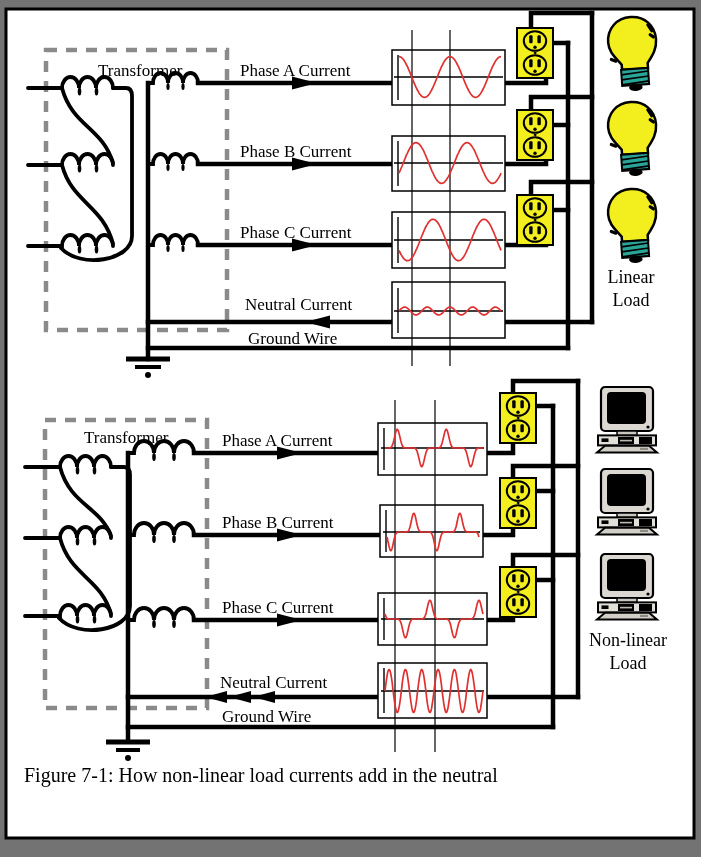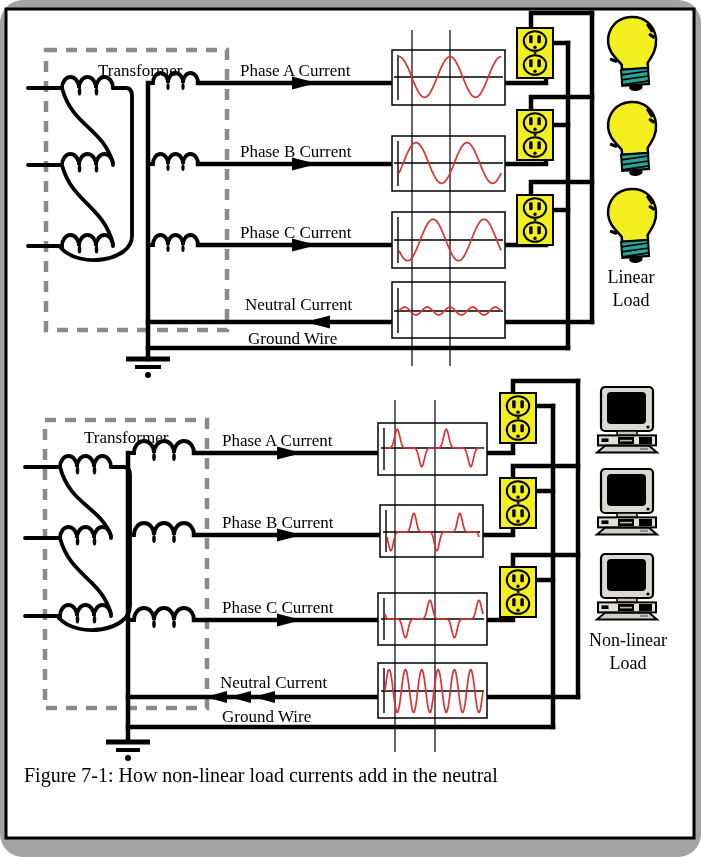--- a/index.html
+++ b/index.html
@@ -1,16 +1,16 @@
 <!DOCTYPE html>
 <html style="--waveform: #e03131; --outlet-yellow: #f3ee1e; --bulb-yellow: #f3ee1e; --bulb-base-teal: #2ba498; --dashed-gray: #8a8a8a;"><head>
 <meta charset="utf-8">
 <style>
   html,body{margin:0;padding:0;background:#ffffff;}
-  .stage{position:relative;width:701px;height:857px;background:#a3a3a3;border-radius:23px;}
+  .stage{position:relative;width:701px;height:857px;background:#737373;}
   .lbl{font-family:"Liberation Serif",serif;font-size:17px;fill:#000;}
   .load-lbl{font-family:"Liberation Serif",serif;font-size:18px;fill:#000;}
   .cap{font-family:"Liberation Serif",serif;font-size:20px;fill:#000;}
   .wire{stroke:#000;stroke-width:4.5;fill:none;stroke-linecap:square;}
   .twire{stroke:#000;stroke-width:3.8;fill:none;stroke-linecap:round;}
   .thin{stroke:#000;stroke-width:1.4;fill:none;}
   .vref{stroke:#000;stroke-width:1.2;fill:none;}
   .wavebox{fill:#fff;stroke:#000;stroke-width:1.5;}
   .wavepath{fill:none;stroke-width:1.7;stroke-linejoin:round;}
   .dashbox{fill:none;stroke:var(--dashed-gray,#8a8a8a);stroke-width:4.5;stroke-dasharray:11 9;}

